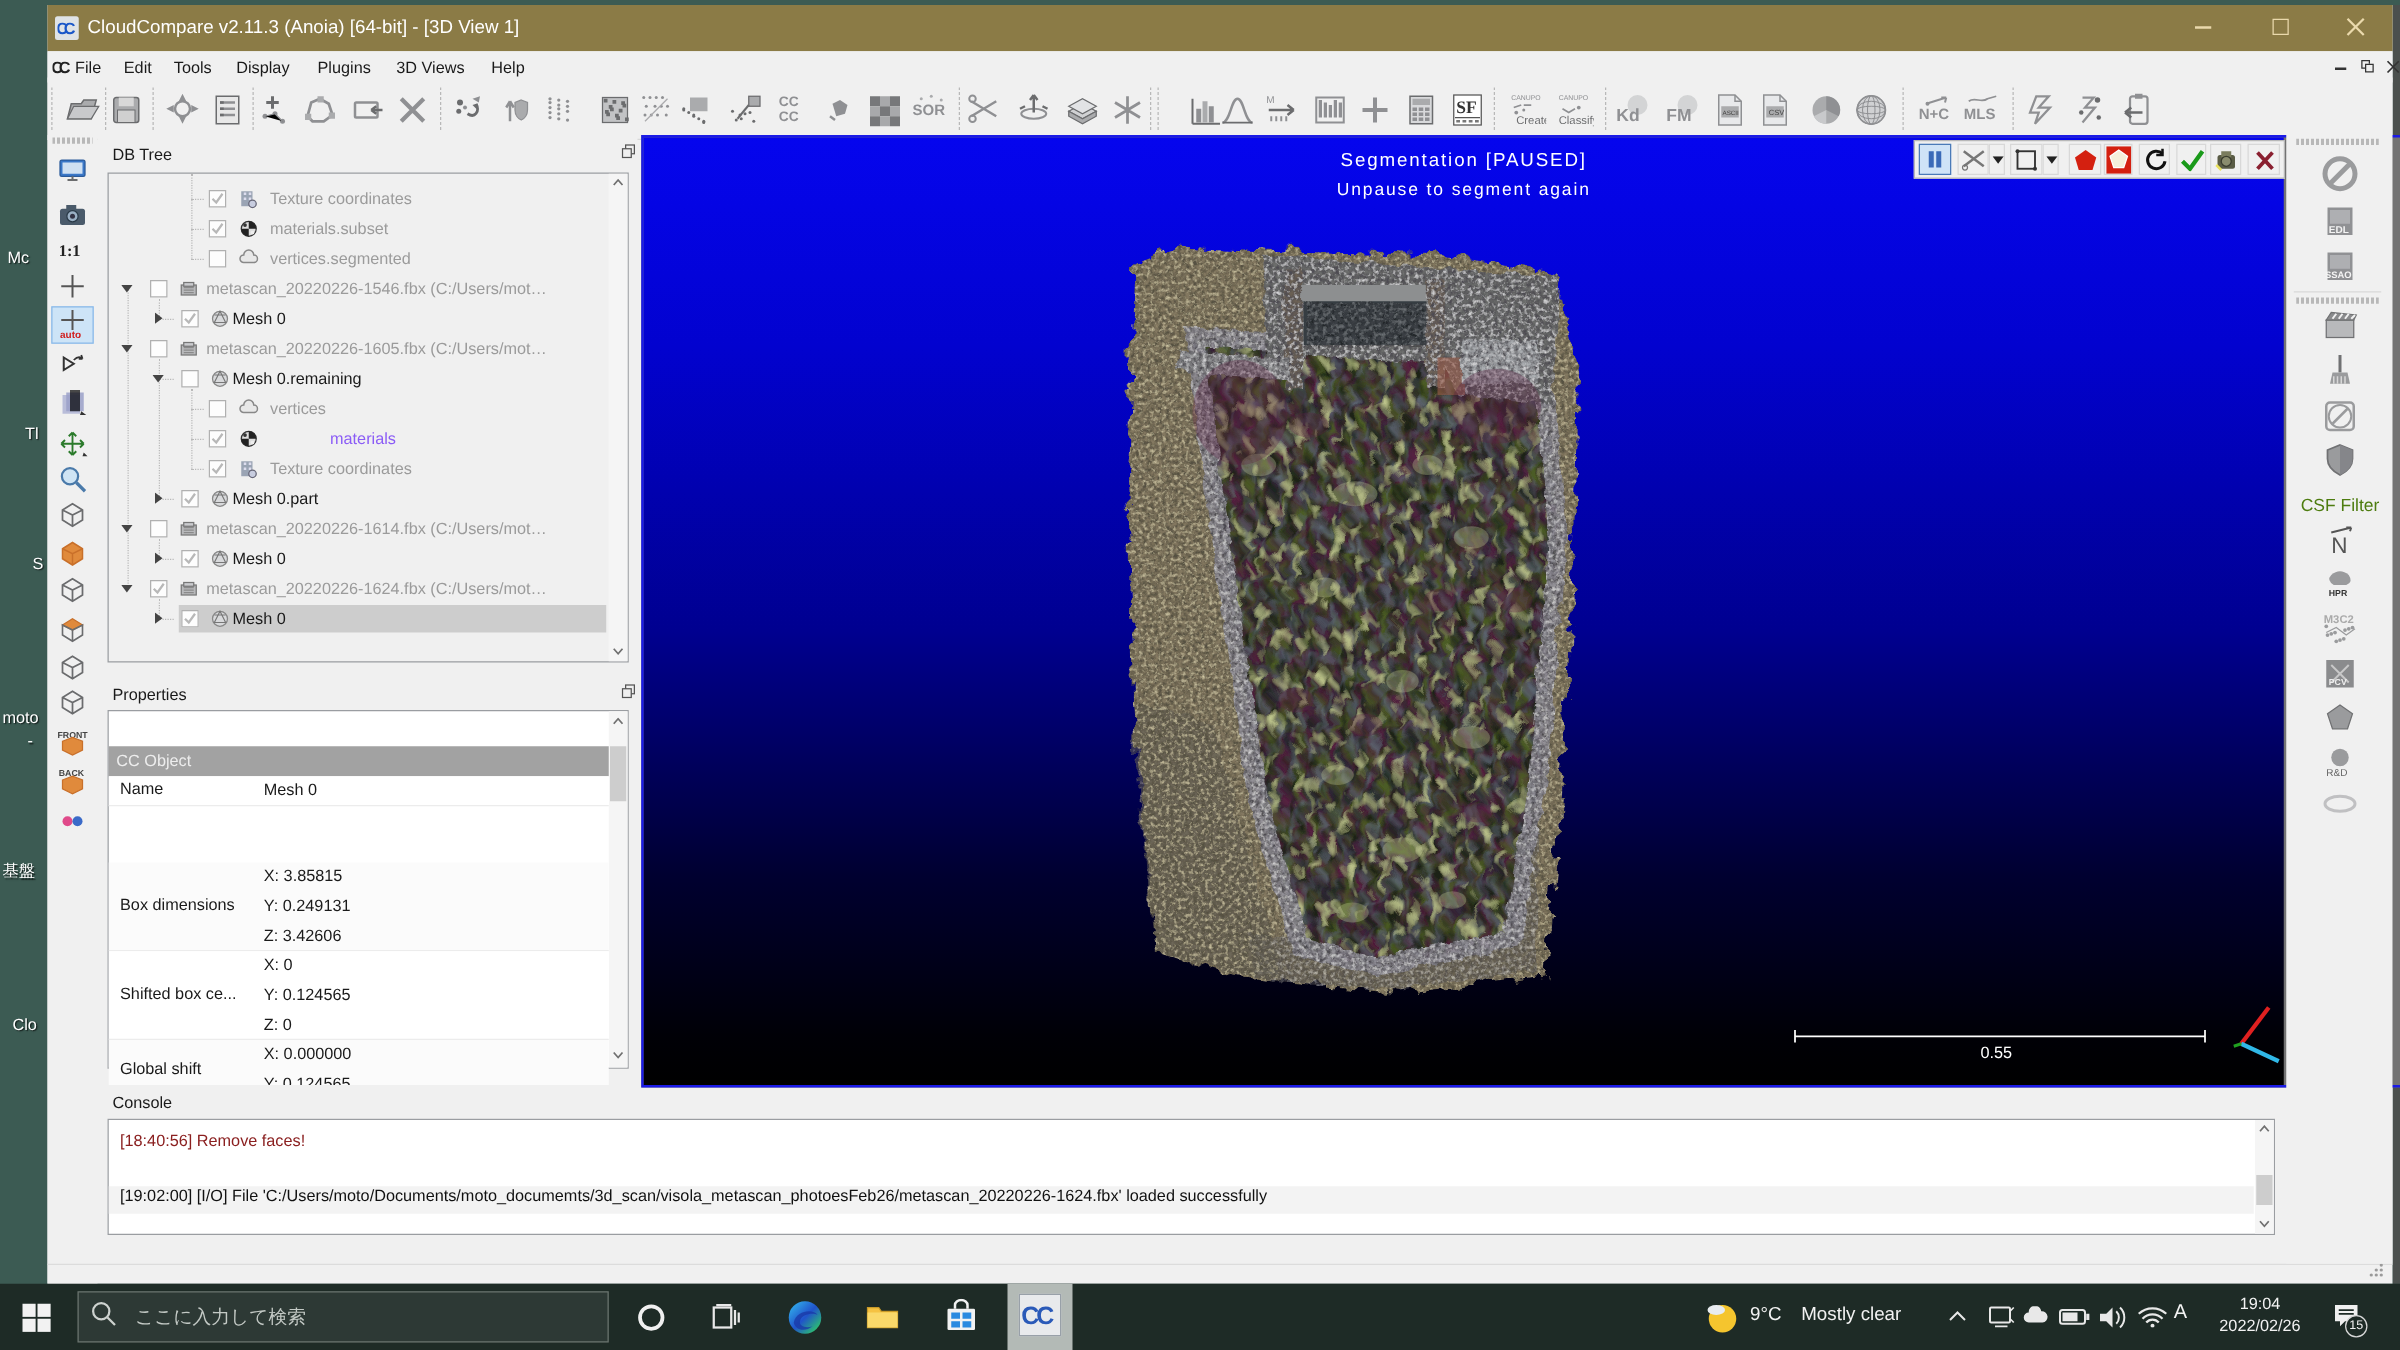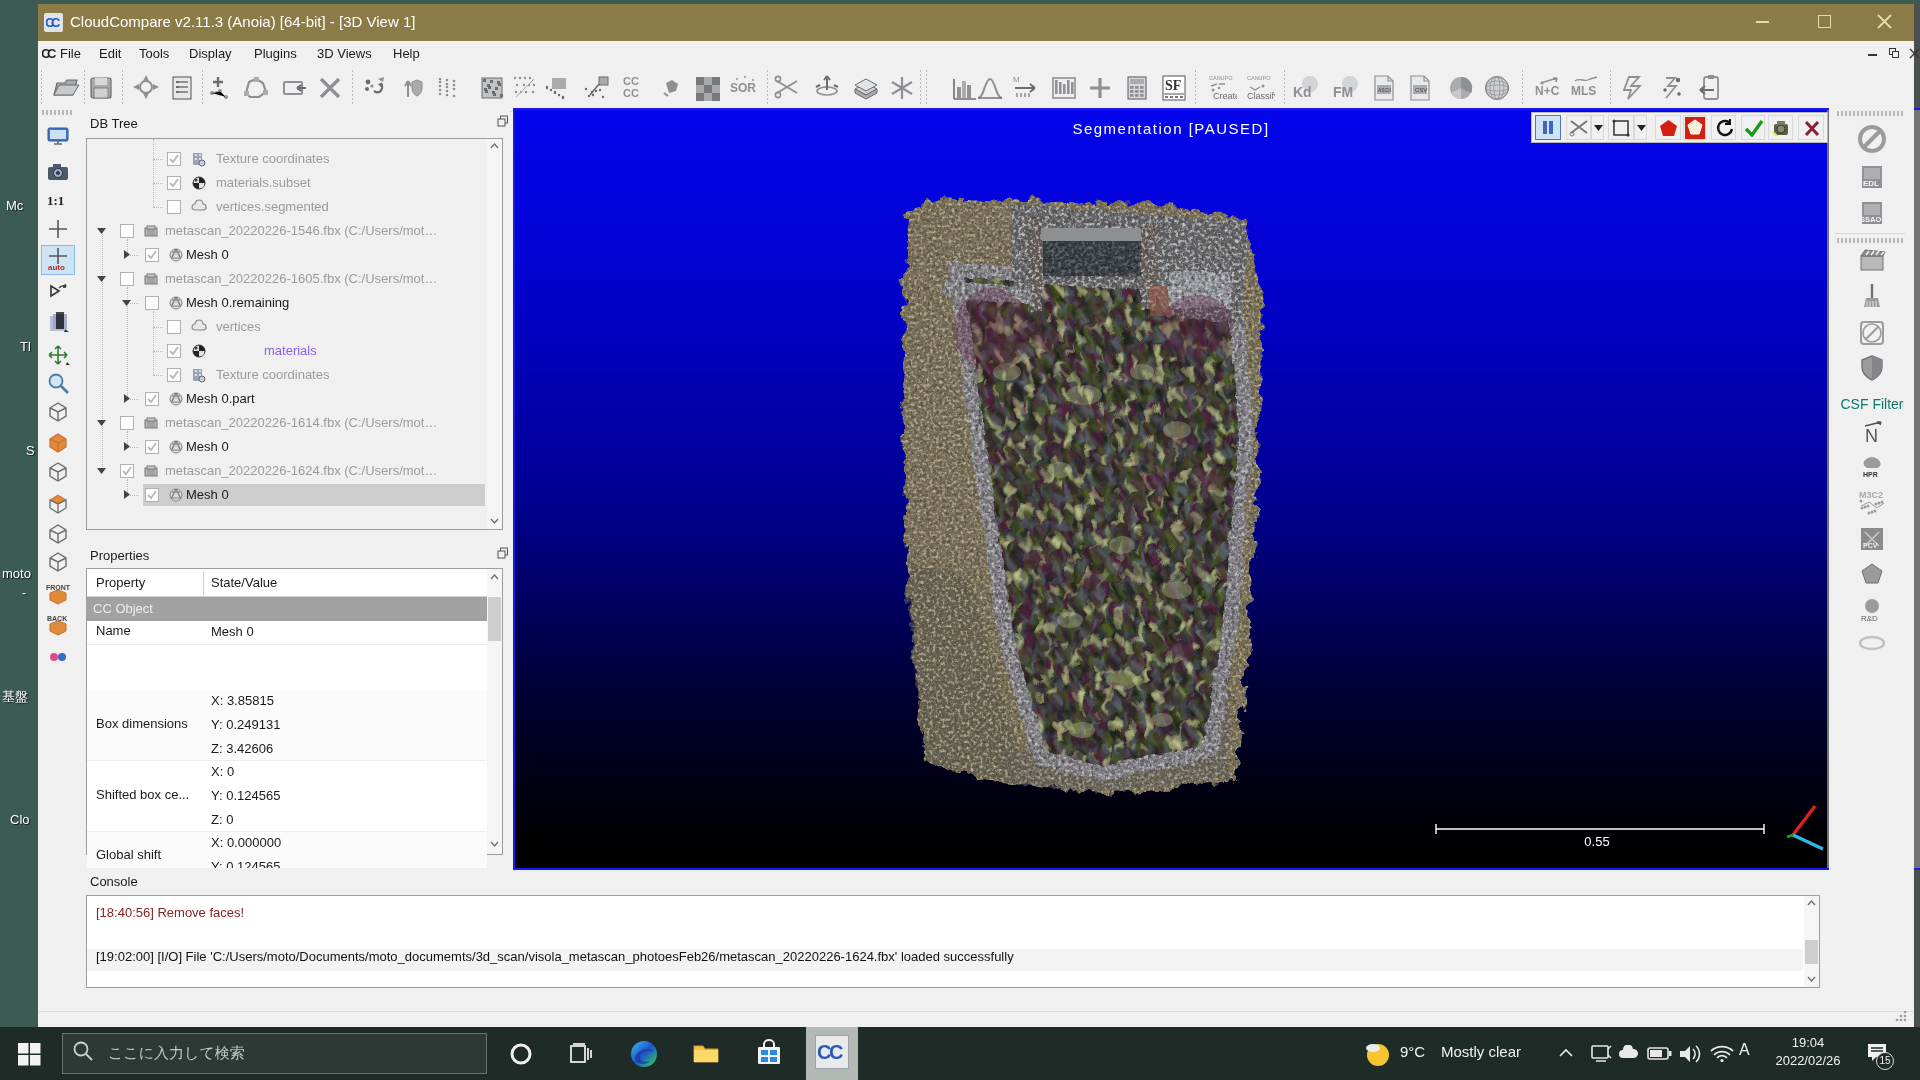--- a/index.html
+++ b/index.html
@@ -619,25 +619,20 @@
       </svg>
 <div class="abs" style="left:8px;top:28px;width:417px;height:287px;background:#fff;border:1px solid #9a9da1;font-size:13px;color:#1a1a1a;">
 <div class="abs" style="left:400px;top:0;width:15px;height:285px;background:#f5f5f5;">
           <svg class="abs" style="left:3px;top:5px;" width="9" height="7" viewBox="0 0 9 7">
             <path d="M1 5 L4.5 1 L8 5" fill="none" stroke="#707070" stroke-width="1.4"></path>
           </svg>
           <div class="abs" style="left:1px;top:28px;width:13px;height:44px;background:#cdcdcd;"></div>
           <svg class="abs" style="left:3px;top:272px;" width="9" height="7" viewBox="0 0 9 7">
             <path d="M1 1 L4.5 5 L8 1" fill="none" stroke="#707070" stroke-width="1.4"></path>
           </svg>
-        </div>
-<div class="abs" style="left:0;top:0;width:400px;height:28px;background:#fff;border-bottom:1px solid #d0d0d0;">
-          <div class="abs" style="left:9px;top:6px;">Property</div>
-          <div class="abs" style="left:124px;top:6px;">State/Value</div>
-          <div class="abs" style="left:116px;top:2px;width:1px;height:24px;background:#d0d0d0;"></div>
         </div>
 <div class="abs" style="left:0;top:28px;width:400px;height:24px;background:#a2a2a2;">
           <div class="abs" style="left:6px;top:4px;color:#ededed;">CC Object</div>
         </div>
 <div class="abs" style="left:0;top:52px;width:400px;height:24px;background:#fff;border-bottom:1px solid #ececec;">
           <div class="abs" style="left:9px;top:2px;">Name</div>
           <div class="abs" style="left:124px;top:3px;">Mesh 0</div>
         </div>
 <div class="abs" style="left:0;top:121px;width:400px;height:71px;background:#fbfbfb;border-bottom:1px solid #ececec;">
           <div class="abs" style="left:9px;top:26px;">Box dimensions</div>
@@ -802,20 +797,21 @@
             <ellipse cx="1195" cy="325" rx="36" ry="30"></ellipse>
             <ellipse cx="1045" cy="340" rx="16" ry="10"></ellipse>
 <ellipse cx="1210" cy="480" rx="14" ry="10"></ellipse>
             <ellipse cx="1035" cy="560" rx="14" ry="10"></ellipse>
             <ellipse cx="1150" cy="480" rx="13" ry="9"></ellipse>
 <ellipse cx="1090" cy="580" rx="14" ry="9"></ellipse>
             <ellipse cx="1180 " cy="650" rx="12" ry="8"></ellipse>
 </g>
 </svg>
 <div class="abs" style="left:0;top:10px;width:1312px;text-align:center;color:#fff;font-size:15px;letter-spacing:1.5px;">Segmentation [PAUSED]</div>
+<div class="abs" style="left:0;top:33px;width:1312px;text-align:center;color:#fff;font-size:14px;letter-spacing:1.5px;">Unpause to segment again</div>
 <svg class="abs" style="left:918px;top:712px;" width="334" height="14" viewBox="0 0 334 14">
           <path d="M3 7 H331 M3 2 V12 M331 2 V12" stroke="#fff" stroke-width="1.4"></path>
         </svg>
 <div class="abs" style="left:1052px;top:724px;width:60px;text-align:center;color:#fff;font-size:13px;">0.55</div>
 <svg class="abs" style="left:1264px;top:688px;" width="48" height="56" viewBox="0 0 48 56">
           <path d="M14 37 L36 8" stroke="#e02020" stroke-width="3.4"></path>
           <path d="M14 37 L44 51" stroke="#30b8e8" stroke-width="3.4"></path>
           <path d="M14 37 l-6 2" stroke="#20a020" stroke-width="2.4"></path>
         </svg>
 <div class="abs" style="left:1016px;top:2px;width:297px;height:31px;background:#f0f0f0;border:1px solid #b8b8b8;">
@@ -916,21 +912,21 @@
       </svg>
 <svg class="abs" style="left:28px;top:210px;" width="30" height="30" viewBox="0 0 30 30">
         <rect x="4" y="4" width="22" height="22" rx="3" fill="none" stroke="#9a9b9d" stroke-width="2"></rect>
         <circle cx="15" cy="15" r="9" fill="none" stroke="#9a9b9d" stroke-width="1.6"></circle>
         <path d="M9 21 L21 9" stroke="#9a9b9d" stroke-width="2"></path>
       </svg>
 <svg class="abs" style="left:28px;top:245px;" width="30" height="30" viewBox="0 0 30 30">
         <path d="M15 3 l10 4 v7 c0 6 -4 10 -10 13 c-6 -3 -10 -7 -10 -13 v-7 Z" fill="#9a9b9d" stroke="#707173" stroke-width="1.4"></path>
         <path d="M15 3 l10 4 v7 c0 6 -4 10 -10 13 Z" fill="#85868a"></path>
       </svg>
-<div class="abs" style="left:4px;top:288px;width:78px;text-align:center;font-size:14px;color:#0f766e;">CSF Filter</div>
+<div class="abs" style="left:4px;top:288px;width:78px;text-align:center;font-size:14px;color:#4d7c0f;">CSF Filter</div>
 <svg class="abs" style="left:28px;top:310px;" width="30" height="30" viewBox="0 0 30 30">
         <text x="8" y="24" font-family="Liberation Sans" font-size="18" fill="#555">N</text>
         <path d="M8 8 L24 4 M24 4 l-4 0 M24 4 l-1 3" stroke="#555" stroke-width="1.6"></path>
       </svg>
 <svg class="abs" style="left:28px;top:344px;" width="30" height="30" viewBox="0 0 30 30">
         <path d="M8 8 Q15 2 22 8 Q26 14 20 16 L10 16 Q4 12 8 8 Z" fill="#9a9b9d"></path>
         <text x="6" y="25" font-family="Liberation Sans" font-size="7" font-weight="bold" fill="#333">HPR</text>
       </svg>
 <svg class="abs" style="left:28px;top:380px;" width="30" height="30" viewBox="0 0 30 30">
         <text x="2" y="10" font-family="Liberation Sans" font-size="9" font-weight="bold" fill="#aaa">M3C2</text>

